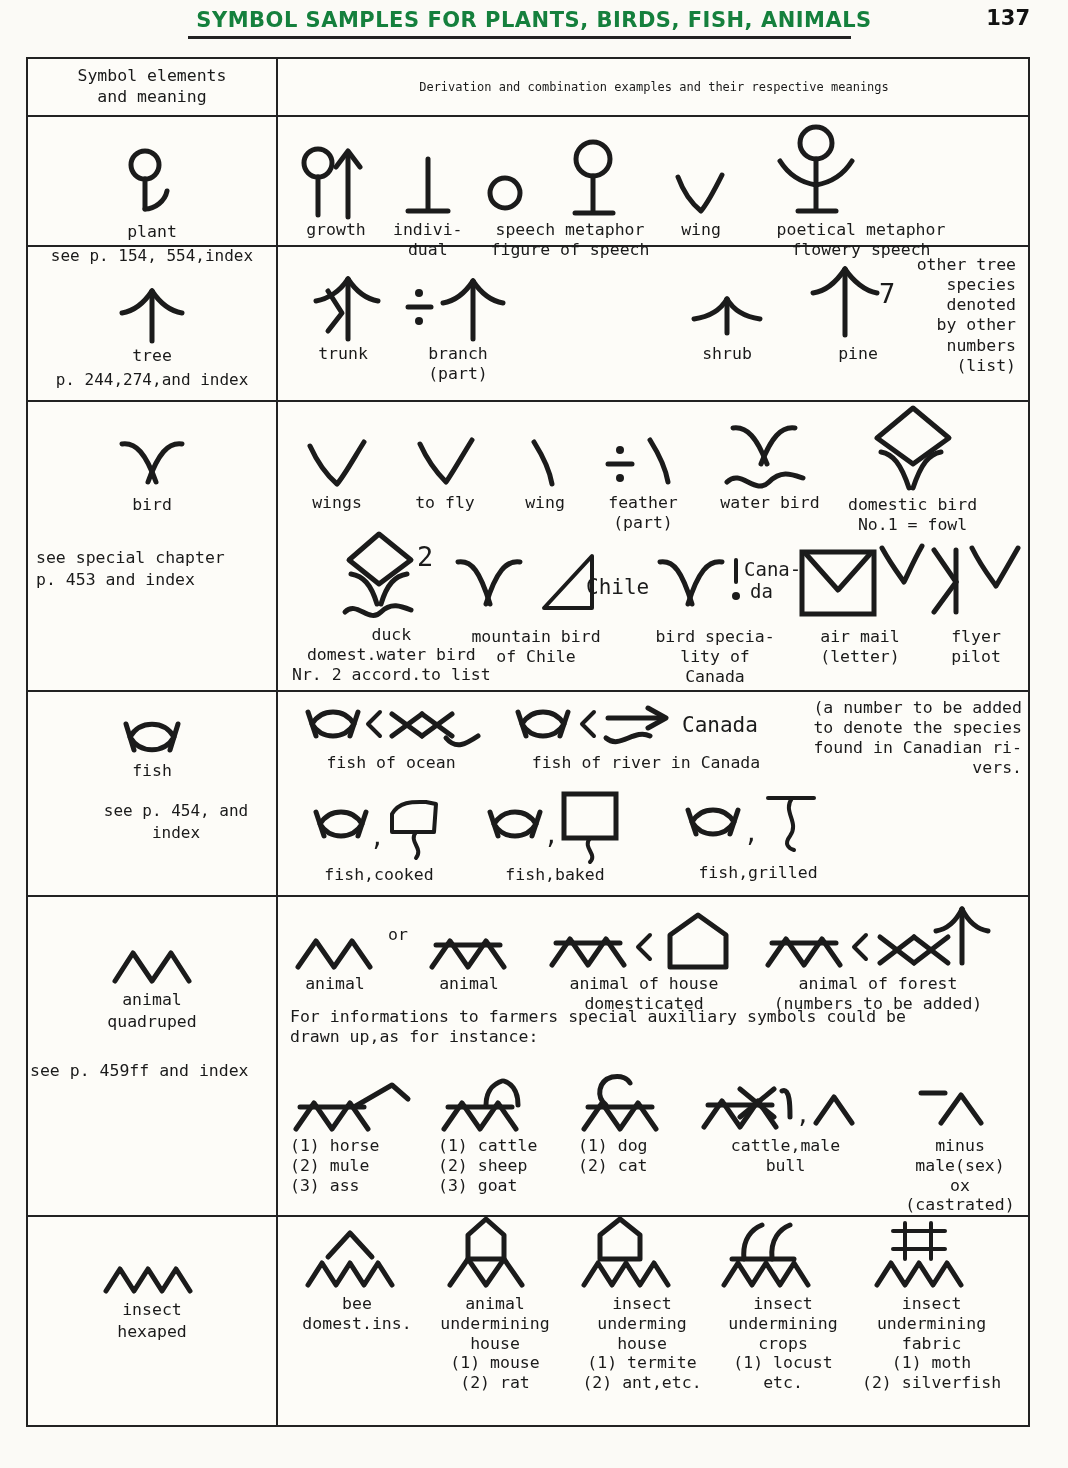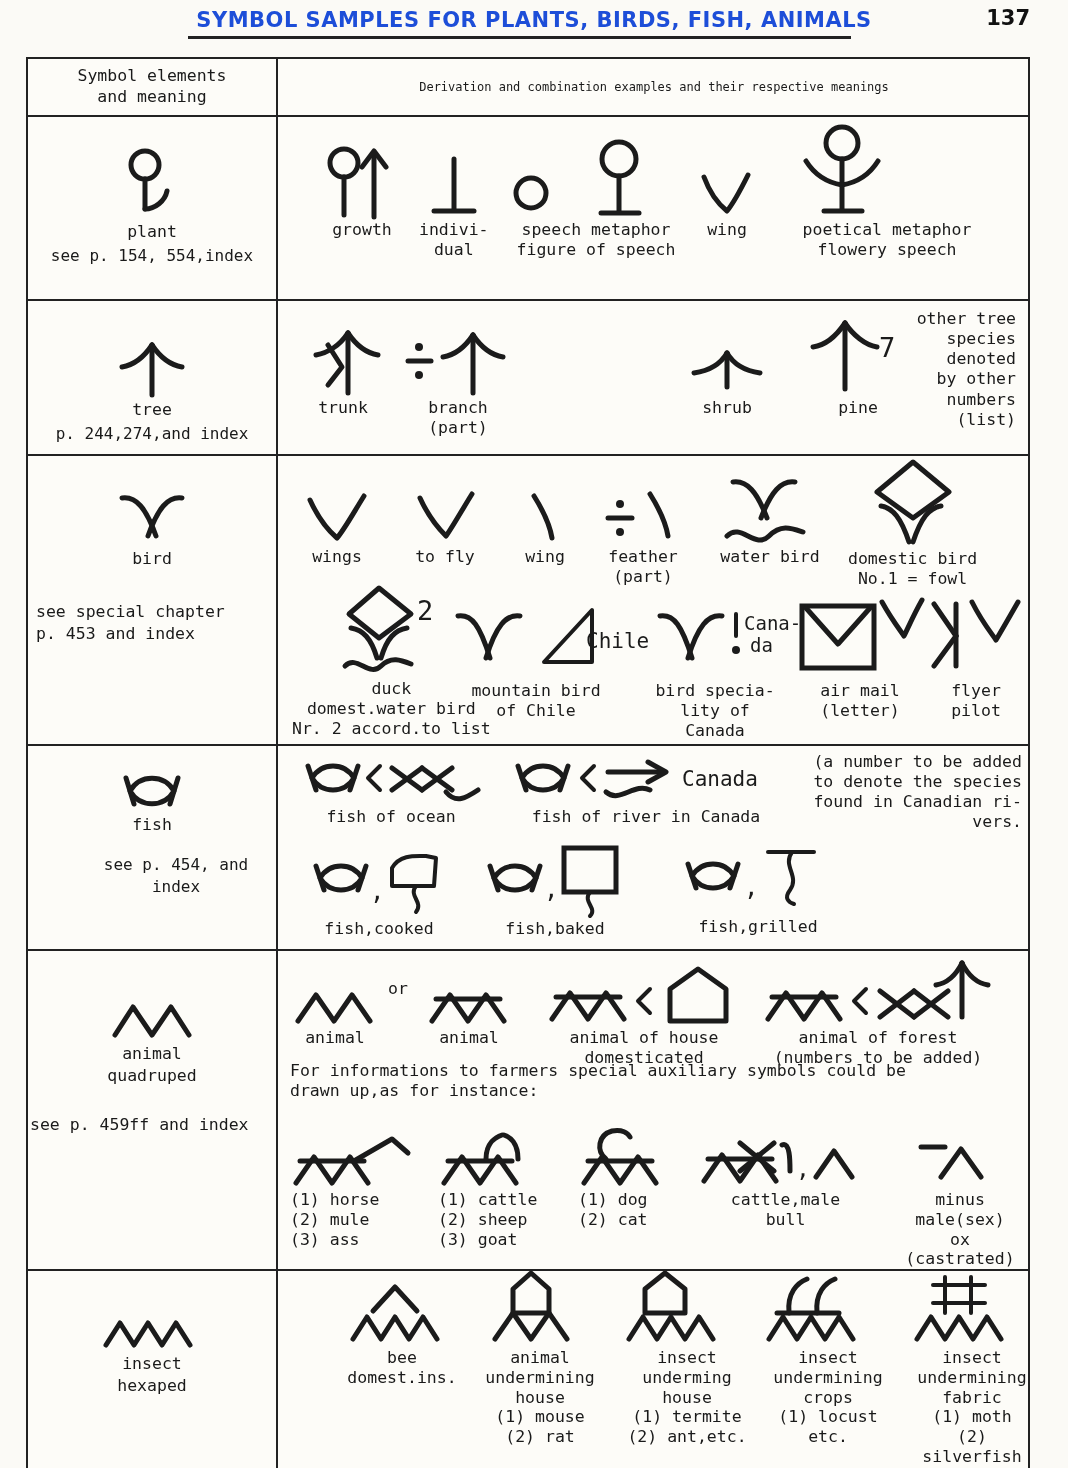--- a/index.html
+++ b/index.html
@@ -30,21 +30,21 @@
   .page-title {
     position: absolute;
     left: 0;
     right: 0;
     top: 8px;
     text-align: center;
     font-family: "DejaVu Sans", "Liberation Sans", sans-serif;
     font-weight: bold;
     font-size: 21px;
     letter-spacing: 0.5px;
-    color: #1d4ed8;
+    color: #15803d;
   }
   .title-rule {
     position: absolute;
     left: 188px;
     width: 663px;
     top: 36px;
     height: 3px;
     background: #222;
   }
   .page-number {
@@ -120,26 +120,26 @@
   .cap { white-space: pre-line; margin-top: 1px; }
   .svgbox { display: block; margin: 0 auto; }
 
   .note {
     font-size: 16.5px;
     line-height: 1.22;
     white-space: pre-line;
   }
 
   
-  .r-plant { height: 184px; gap: 26px; }
+  .r-plant { height: 130px; }
   .r-tree  { height: 155px; }
   .r-bird  { height: 290px; }
   .r-fish  { height: 205px; }
   .r-animal{ height: 320px; }
-  .r-insect{ height: 208px; gap: 45px; }
+  .r-insect{ height: 208px; }
 
   .abs { position: absolute; }
 
   svg { overflow: visible; }
   .stroke {
     fill: none;
     stroke: #1b1b1b;
     stroke-width: 5;
     stroke-linecap: round;
     stroke-linejoin: round;

